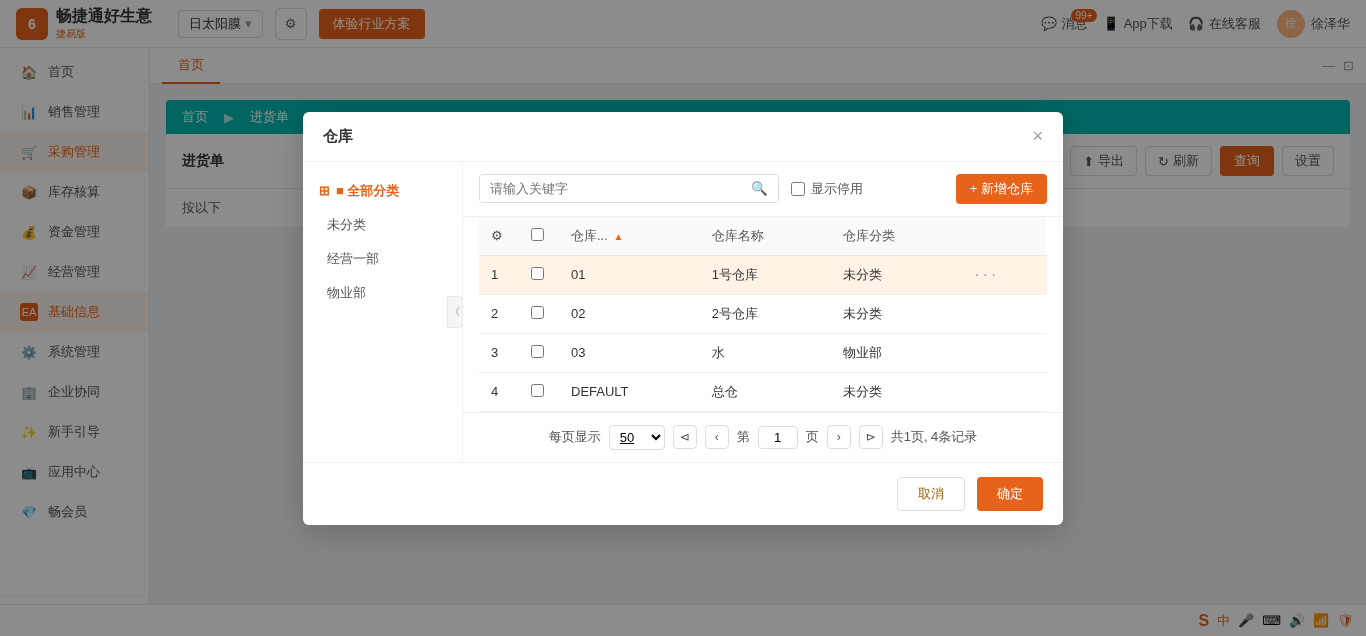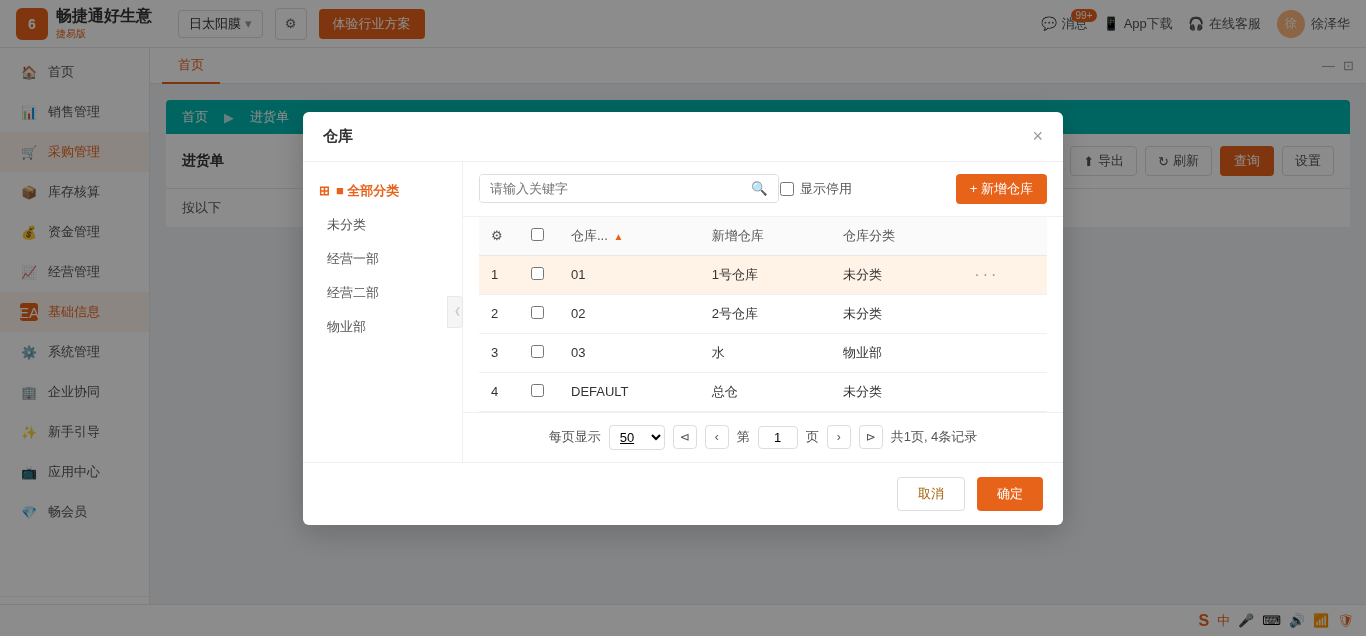--- a/index.html
+++ b/index.html
@@ -119,21 +119,21 @@
     .collapse-btn {
       position: absolute; right: -1px; top: 50%; transform: translateY(-50%);
       width: 16px; height: 32px; background: #f5f5f5; border: 1px solid #e8e8e8;
       display: flex; align-items: center; justify-content: center;
       cursor: pointer; color: #999; font-size: 10px; border-radius: 0 4px 4px 0;
     }
 
     
     .content-panel { flex: 1; display: flex; flex-direction: column; overflow: hidden; }
     .content-toolbar {
-      padding: 12px 16px; display: flex; align-items: center; gap: 1px;
+      padding: 12px 16px; display: flex; align-items: center; gap: 12px;
       border-bottom: 1px solid #f0f0f0;
     }
     .search-input-wrap {
       display: flex; align-items: center;
       border: 1px solid #ddd; border-radius: 4px;
       overflow: hidden; flex: 1; max-width: 300px;
     }
     .search-input {
       border: none; outline: none; padding: 6px 10px;
       font-size: 13px; flex: 1; color: #555;
@@ -273,21 +273,21 @@
     </div>
     <div class="menu-item">
       <span class="menu-icon">💰</span>
       <span>资金管理</span>
     </div>
     <div class="menu-item">
       <span class="menu-icon">📈</span>
       <span>经营管理</span>
     </div>
     <div class="menu-item" style="color:#e8631a;background:#fff5ee;">
-      <span class="menu-icon" style="background:#e8631a;color:#fff;border-radius:3px;font-size:15px;padding:1px 3px;">EA</span>
+      <span class="menu-icon" style="background:#e8631a;color:#fff;border-radius:3px;font-size:11px;padding:1px 3px;">EA</span>
       <span>基础信息</span>
     </div>
     <div class="menu-item">
       <span class="menu-icon">⚙️</span>
       <span>系统管理</span>
     </div>
     <div class="menu-item">
       <span class="menu-icon">🏢</span>
       <span>企业协同</span>
     </div>
@@ -353,23 +353,20 @@
       <div class="category-panel relative">
         <div class="category-header">
           <span>⊞</span>
           <span style="font-size:13px;color:#e8631a;font-weight:bold;">■ 全部分类</span>
         </div>
         <div class="category-item">
           <span>未分类</span>
         </div>
         <div class="category-item">
           <span>经营一部</span>
-        </div>
-        <div class="category-item">
-          <span>经营二部</span>
         </div>
         <div class="category-item">
           <span>物业部</span>
         </div>
         <div class="collapse-btn">《</div>
       </div>
 
       <div class="content-panel">
 
         <div class="content-toolbar">
@@ -392,21 +389,21 @@
                   <span>⚙</span>
                 </th>
                 <th style="width:40px;">
                   <input type="checkbox" style="">
                 </th>
                 <th>
                   <span>仓库...</span>
                   <span class="sort-icon">▲</span>
                 </th>
                 <th>
-                  <span>新增仓库</span>
+                  <span>仓库名称</span>
                 </th>
                 <th>
                   <span>仓库分类</span>
                 </th>
                 <th></th>
               </tr>
             </thead>
             <tbody>
               <tr class="highlighted">
                 <td>1</td>

